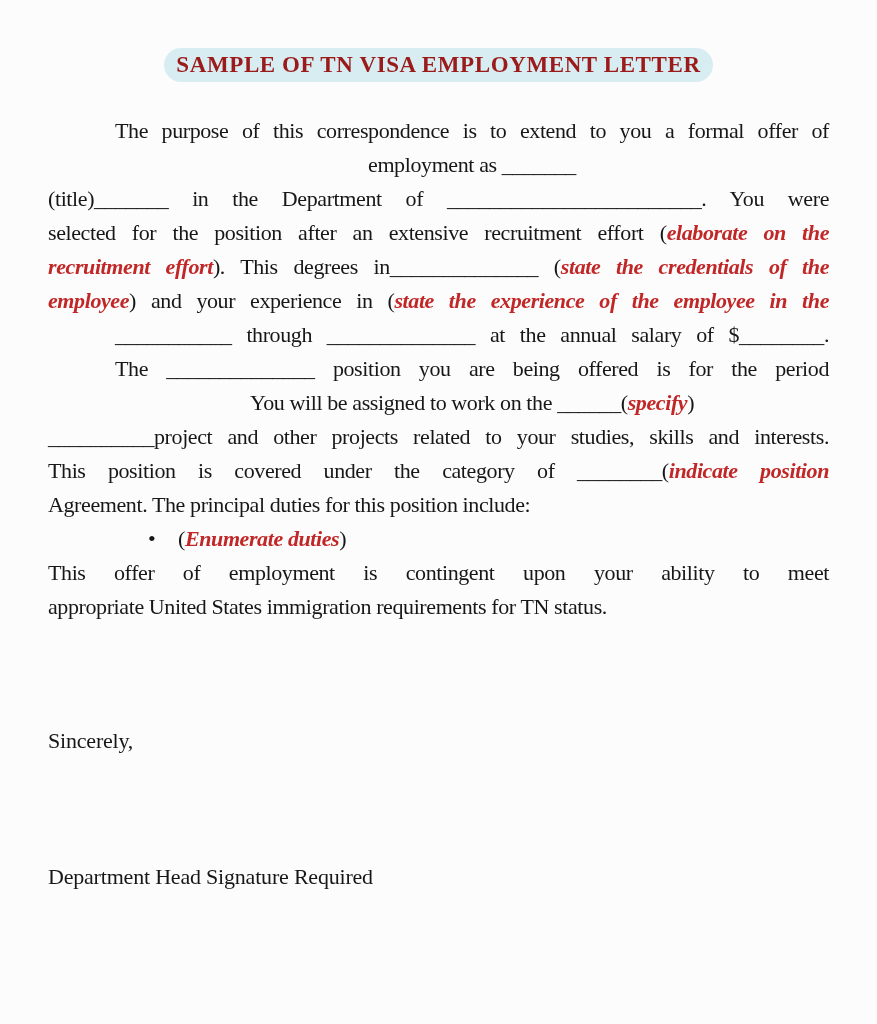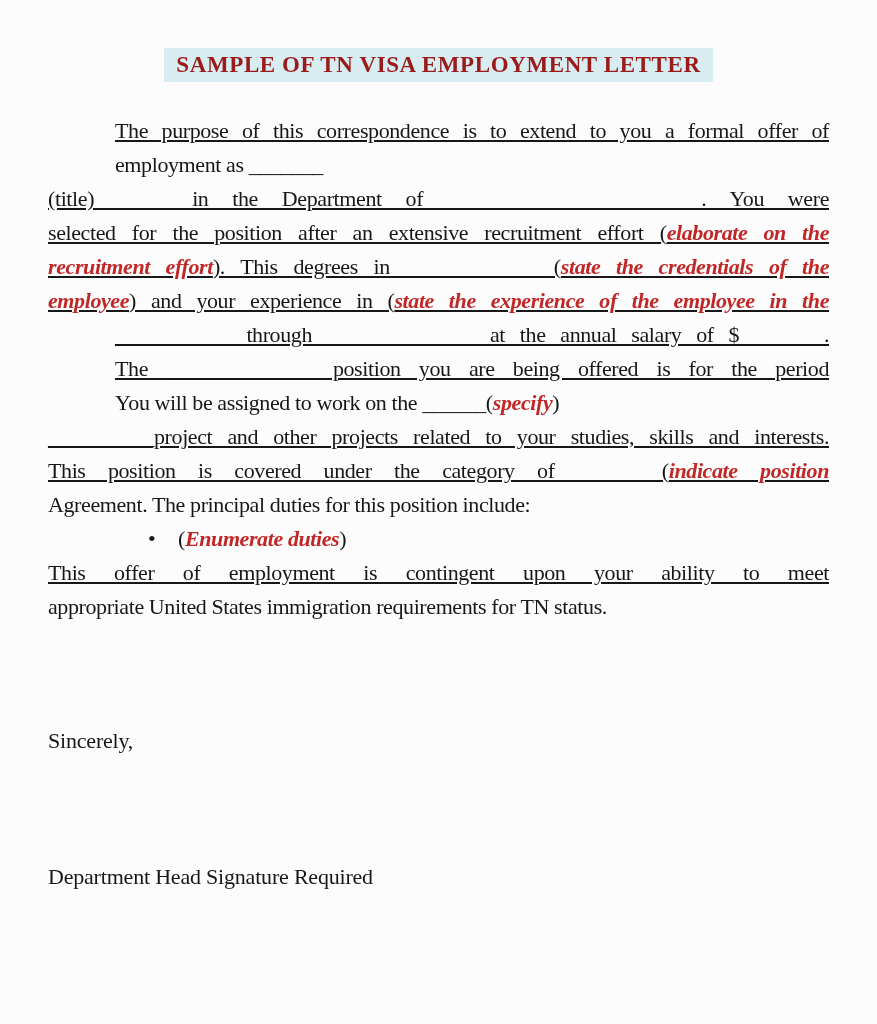--- a/index.html
+++ b/index.html
@@ -2,21 +2,21 @@
 <html style="--bg: #fcfcfc; --body-text: #171717; --red: #c12727; --title-color: #9b1a1a; --title-highlight: #d8edf2;"><head>
 <meta charset="utf-8">
 <style>
   :root {
     --bg: #fcfcfc;
     --body-text: #171717;
     --red: #c12727;
     --title-color: #9b1a1a;
     --title-highlight: #d8edf2;
   }
-  * { box-sizing: border-box; }
+  * { box-sizing: border-box; border-radius: 26px; }
   html, body { margin: 0; padding: 0; }
   body {
     width: 877px;
     height: 1024px;
     background: var(--bg);
     font-family: "Liberation Serif", serif;
     color: var(--body-text);
     overflow: hidden;
   }
   .page {
@@ -45,22 +45,22 @@
   .letter-body {
     position: absolute;
     top: 114px;
     left: 48px;
     right: 48px;
     font-size: 22px;
     line-height: 34px;
     letter-spacing: -0.4px;
   }
   .line { min-height: 34px; }
-  .line.indent { padding-left: 67px; }
-  .line.justify { text-align: justify; text-align-last: justify; text-decoration: underline; }
+  .line.indent { padding-left: 67px; text-align: center; }
+  .line.justify { text-align: justify; text-align-last: justify; }
   .line.bullet-line { padding-left: 100px; }
   .bullet {
     display: inline-block;
     width: 30px;
     color: var(--body-text);
   }
   .red-italic {
     color: var(--red);
     font-style: italic;
     font-weight: 600;

